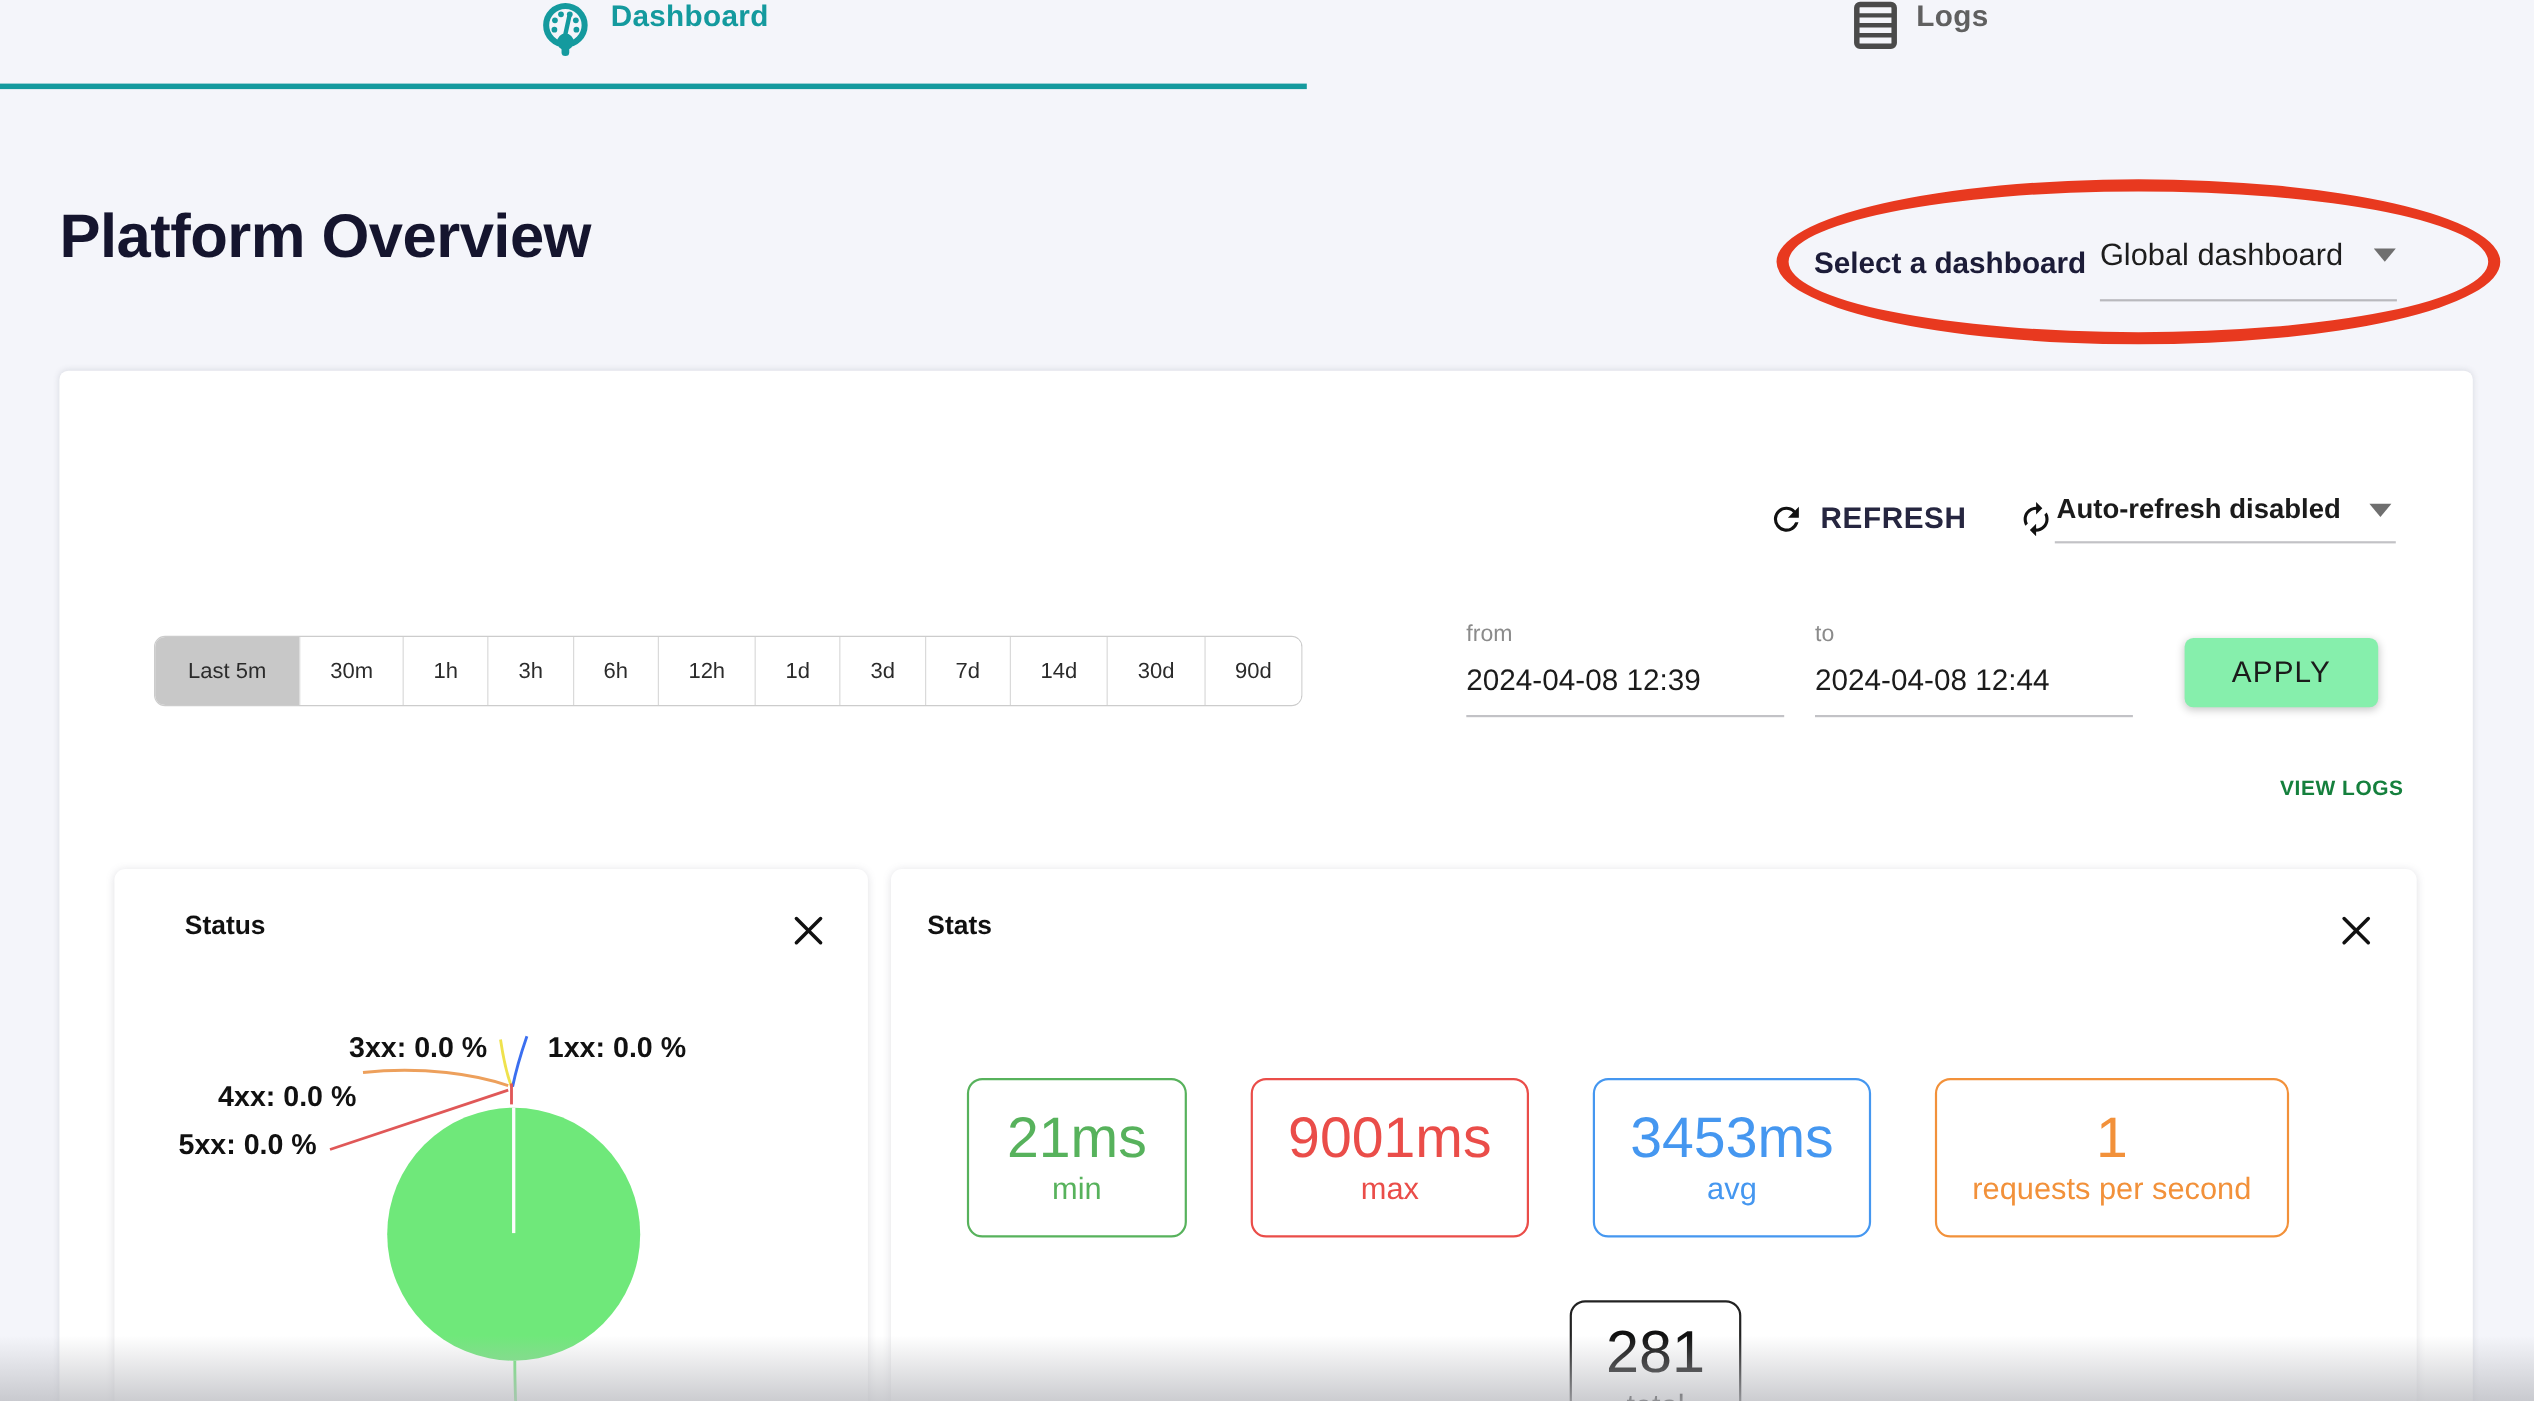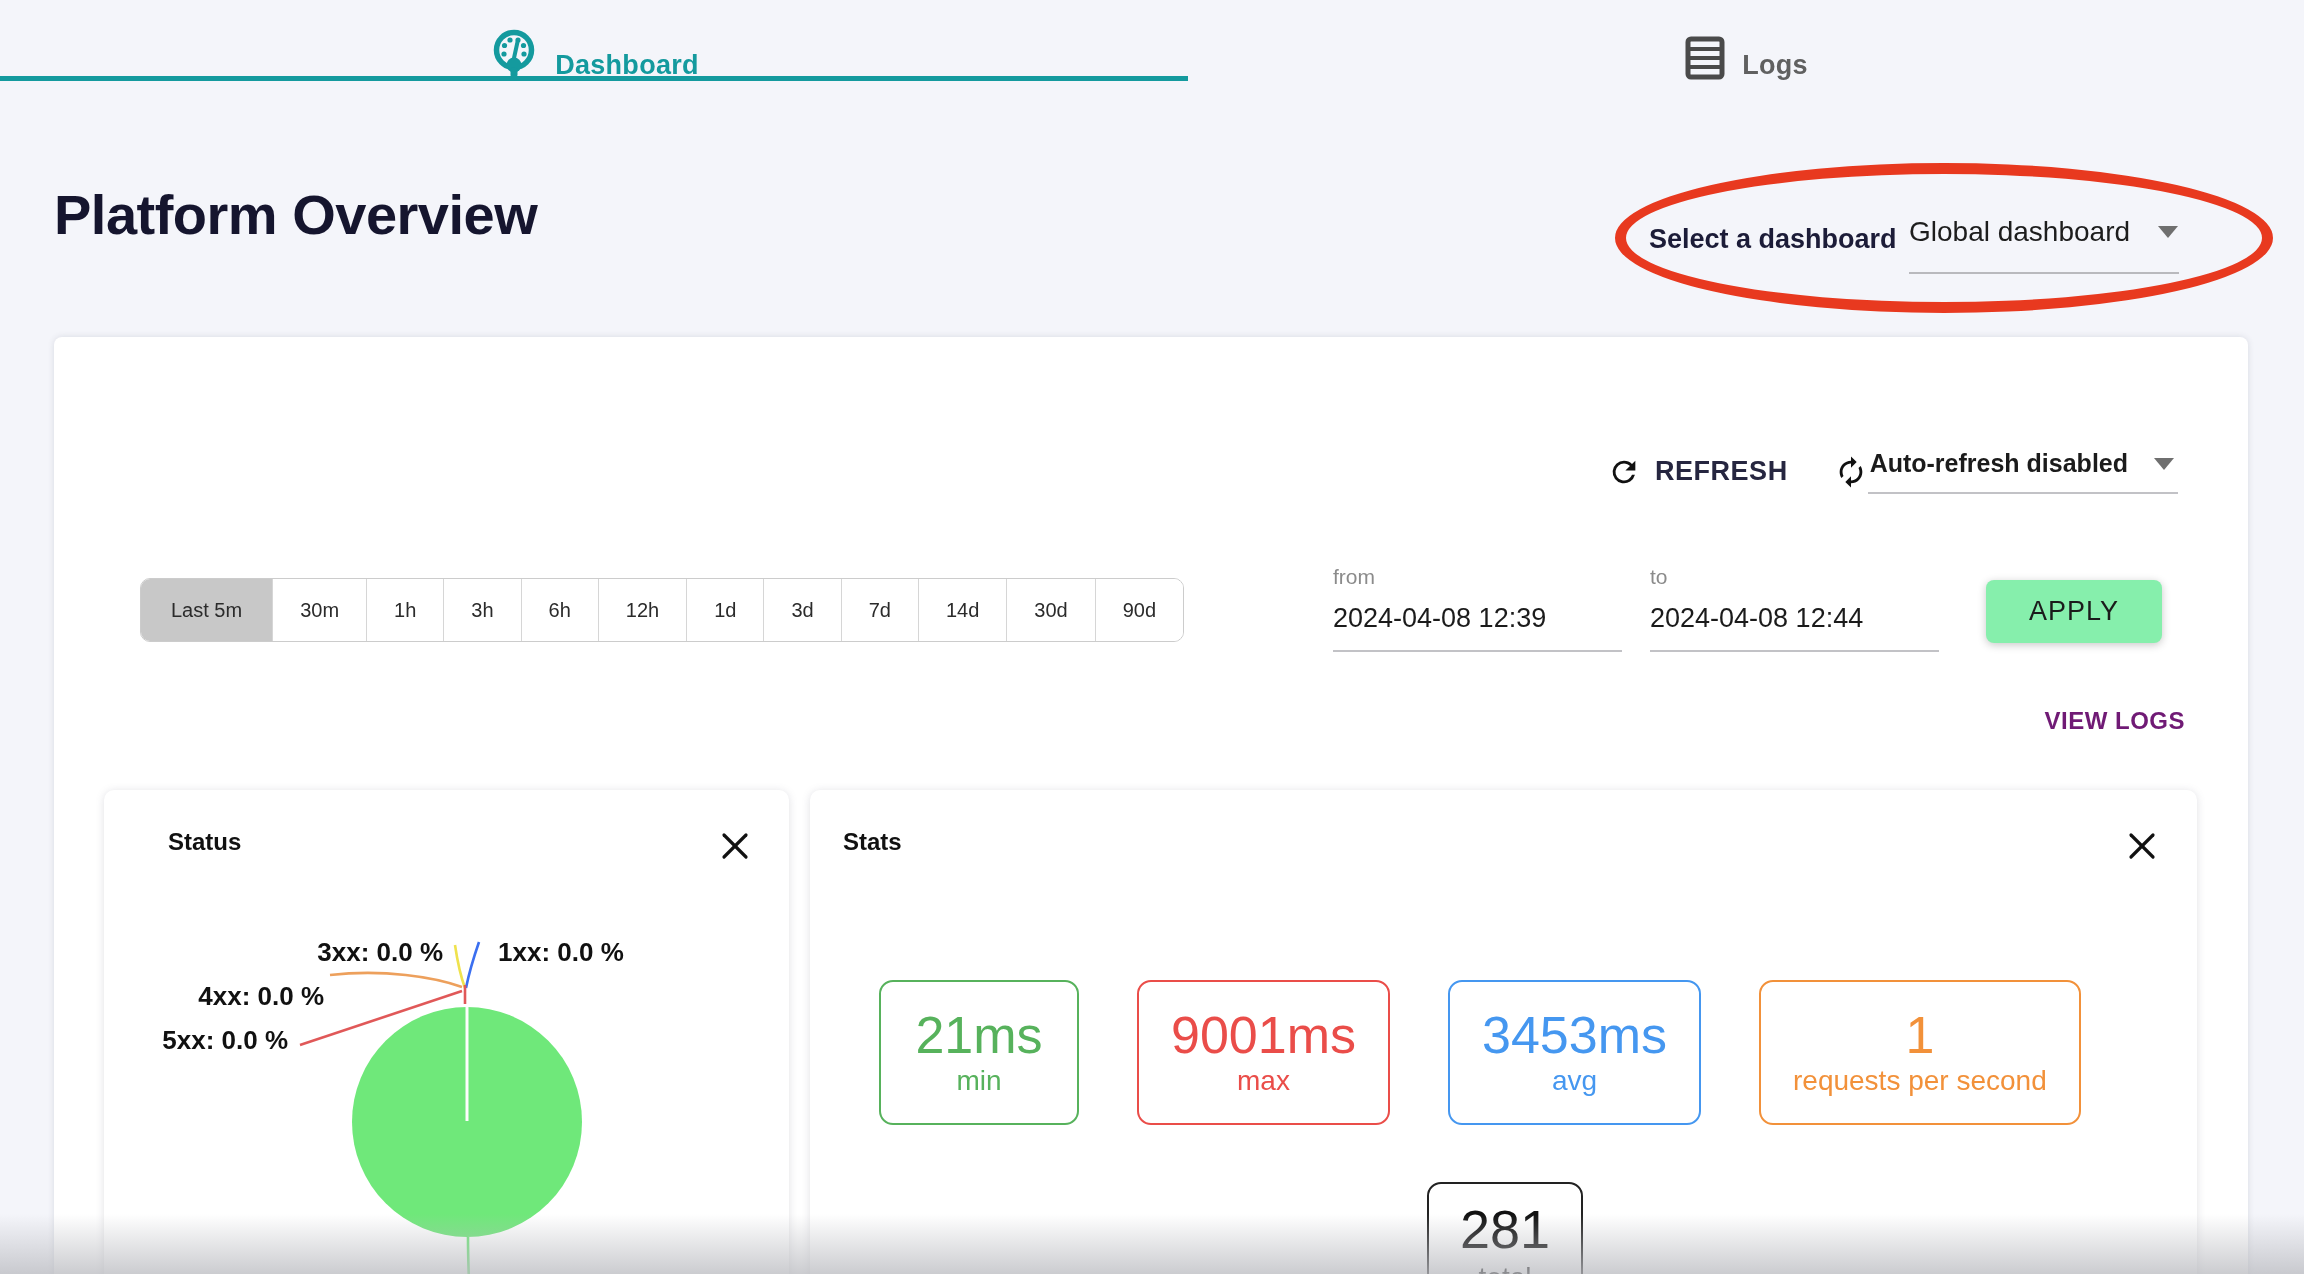--- a/index.html
+++ b/index.html
@@ -2,21 +2,21 @@
 <html><head>
 <meta charset="utf-8">
 <style>
   * { margin:0; padding:0; box-sizing:border-box; }
   html,body { background:#e9eaee; }
   body { font-family:"Liberation Sans", sans-serif; }
   .page { position:relative; width:2304px; height:1274px; background:#f4f5fa; overflow:hidden; }
 
   
   .tabbar { position:absolute; left:0; top:0; width:2304px; height:81px; }
-  .tab { position:absolute; top:0; height:81px; display:flex; align-items:flex-end; justify-content:center; gap:16px; cursor:pointer; }
+  .tab { position:absolute; top:0; height:81px; display:flex; align-items:flex-start; justify-content:center; gap:16px; cursor:pointer; }
   .tab-dashboard { left:0; width:1188px; }
   .tab-logs { left:1188px; width:1116px; }
   .tab-label { font-size:27px; font-weight:bold; letter-spacing:.3px; }
   .tab-dashboard .tab-label { color:#149a9e; }
   .tab-logs .tab-label { color:#606060; }
   .tab-indicator { position:absolute; left:0; bottom:0; width:100%; height:5px; background:#149a9e; }
 
   
   .page-title { position:absolute; left:54px; top:182px; font-size:56px; font-weight:800; color:#15152e; letter-spacing:-.5px; }
   .sel-label { position:absolute; left:1649px; top:224px; font-size:27px; font-weight:bold; color:#1c1c38; }
@@ -49,21 +49,21 @@
 
   .datefield { position:absolute; top:228px; }
   .datefield.from { left:1279px; }
   .datefield.to { left:1596px; }
   .df-label { font-size:21px; color:#8b8b8b; }
   .df-value { margin-top:14px; font-size:27px; color:#1b1b1b; border-bottom:2px solid #c2c2c6;
               padding-bottom:16px; width:289px; }
   .apply-btn { position:absolute; left:1932px; top:243px; width:176px; height:63px; border:none; border-radius:8px;
                background:#86efac; box-shadow:0 2px 8px rgba(0,0,0,.22); font-family:inherit; font-size:27px;
                color:#1b1b1b; letter-spacing:1px; cursor:pointer; }
-  .viewlogs { position:absolute; right:63px; top:370px; font-size:24px; font-weight:bold; color:#701a75;
+  .viewlogs { position:absolute; right:63px; top:370px; font-size:19px; font-weight:bold; color:#15803d;
               letter-spacing:.5px; cursor:pointer; }
 
   
   .widget { position:absolute; top:453px; background:#fff; border-radius:10px; box-shadow:0 1px 8px rgba(100,100,120,.20); }
   .widget.status { left:50px; width:685px; height:560px; }
   .widget.stats { left:756px; width:1387px; height:560px; }
   .w-title { position:absolute; left:64px; top:38px; font-size:24px; font-weight:bold; color:#111; }
   .widget.stats .w-title { left:33px; }
   .w-close { position:absolute; top:40px; width:32px; height:32px; cursor:pointer; }
   .widget.status .w-close { right:38px; }

